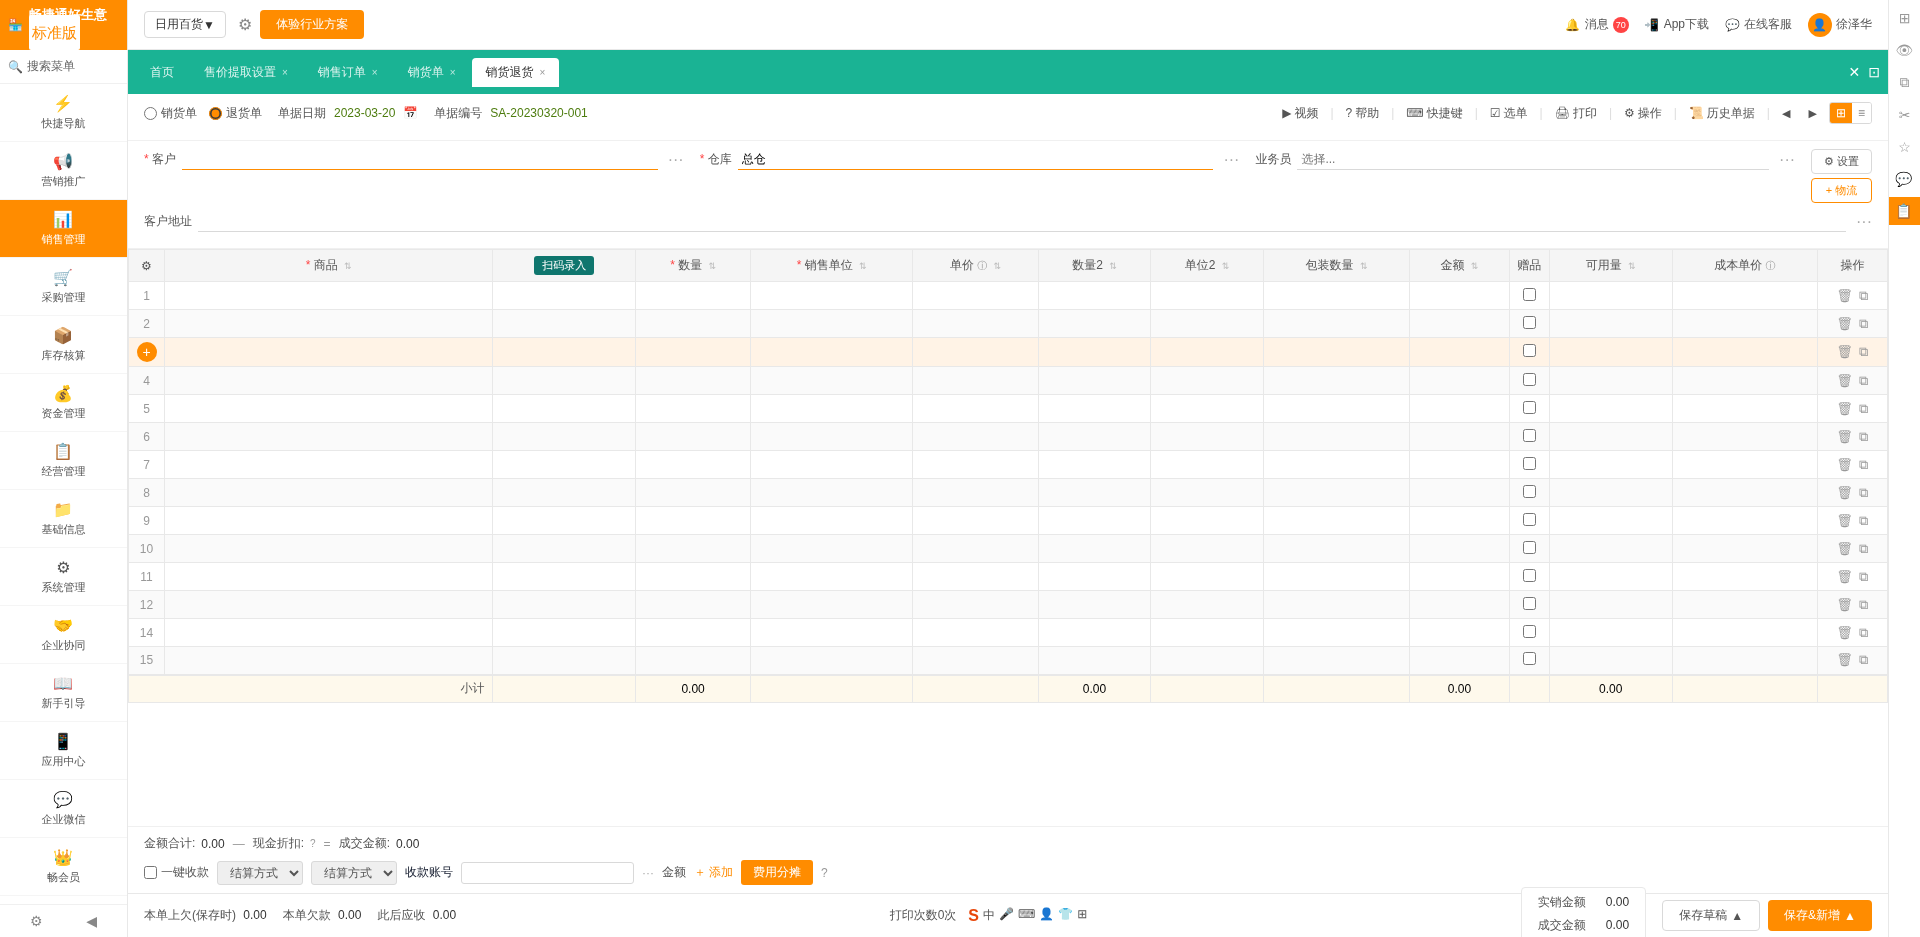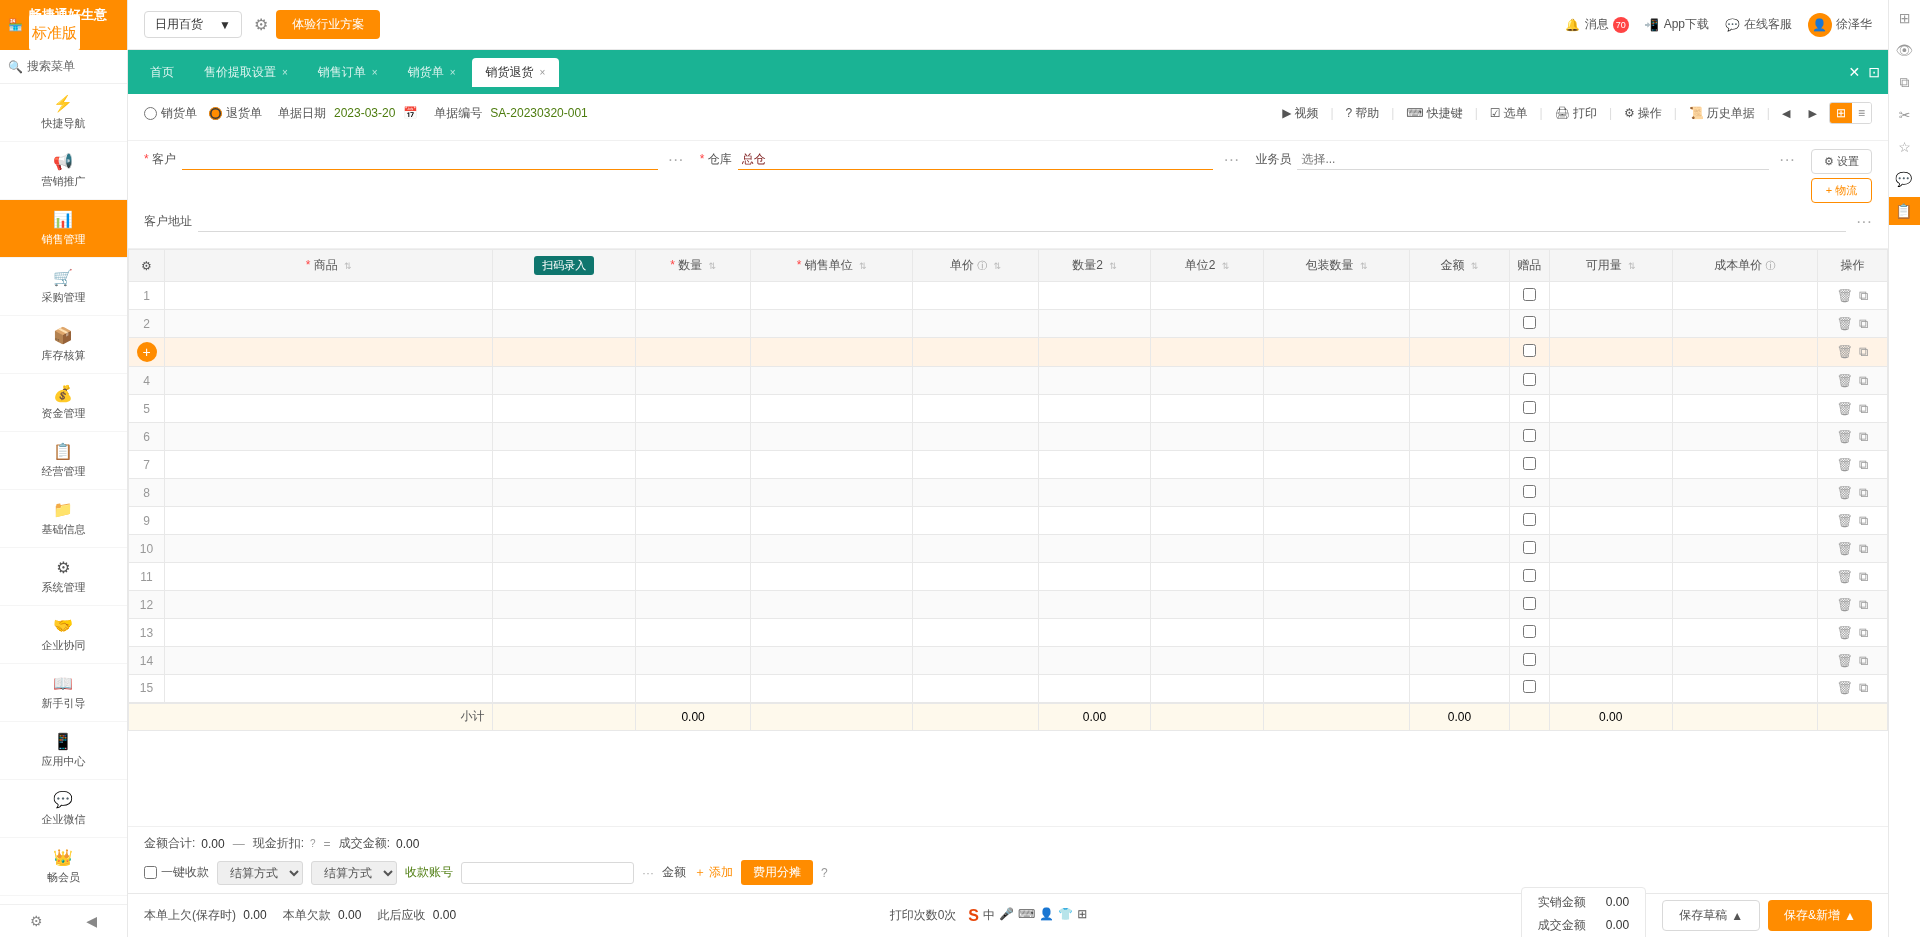--- a/index.html
+++ b/index.html
@@ -19,21 +19,21 @@
     .sidebar-item .label { font-size: 11px; text-align: center; }
     .sidebar-footer { padding: 8px; display: flex; justify-content: space-around; border-top: 1px solid #f0f0f0; }
     .sidebar-footer-btn { color: #888; cursor: pointer; font-size: 14px; }
 
     
     .main { flex: 1; display: flex; flex-direction: column; overflow: hidden; }
 
     
     .topbar { height: 50px; background: #fff; display: flex; align-items: center; justify-content: space-between; padding: 0 16px; border-bottom: 1px solid #e8e8e8; }
     .topbar-left { display: flex; align-items: center; gap: 8px; }
-    .topbar-select { display: flex; align-items: center; gap: 16px; border: 1px solid #d9d9d9; padding: 4px 10px; border-radius: 4px; cursor: pointer; color: #333; }
+    .topbar-select { display: flex; align-items: center; gap: 0; border: 1px solid #d9d9d9; padding: 4px 10px; border-radius: 4px; cursor: pointer; color: #333; }
     .topbar-settings { color: #888; cursor: pointer; font-size: 16px; margin-left: 4px; }
     .topbar-btn { background: #ff8c00; color: #fff; border: none; padding: 6px 16px; border-radius: 4px; cursor: pointer; font-size: 12px; }
     .topbar-right { display: flex; align-items: center; gap: 16px; color: #555; }
     .topbar-right-item { display: flex; align-items: center; gap: 4px; cursor: pointer; }
     .badge { background: #ff4444; color: #fff; border-radius: 50%; width: 16px; height: 16px; display: flex; align-items: center; justify-content: center; font-size: 9px; }
     .avatar { width: 24px; height: 24px; border-radius: 50%; background: #ff8c00; color: #fff; display: flex; align-items: center; justify-content: center; font-size: 10px; }
 
     
     .tabbar { background: #1ab394; display: flex; align-items: center; padding: 0 8px; height: 44px; gap: 2px; }
     .tab { padding: 6px 14px; color: rgba(255,255,255,0.85); cursor: pointer; border-radius: 4px 4px 0 0; display: flex; align-items: center; gap: 6px; font-size: 12px; white-space: nowrap; }
@@ -62,21 +62,21 @@
     .view-toggle { display: flex; border: 1px solid #d9d9d9; border-radius: 3px; overflow: hidden; }
     .view-toggle-btn { padding: 3px 6px; cursor: pointer; color: #888; background: #fff; }
     .view-toggle-btn.active { background: #ff8c00; color: #fff; }
 
     
     .doc-fields { padding: 8px 16px; border-bottom: 1px solid #f0f0f0; }
     .doc-fields-row { display: flex; gap: 16px; align-items: flex-start; margin-bottom: 8px; }
     .field-group { display: flex; align-items: center; gap: 6px; flex: 1; }
     .field-label { color: #555; white-space: nowrap; }
     .field-label.required::before { content: '* '; color: #ff4444; }
-    .field-input { flex: 1; border: none; border-bottom: 1px solid #ff8c00; padding: 3px 4px; color: #7f1d1d; outline: none; min-width: 120px; }
+    .field-input { flex: 1; border: none; border-bottom: 1px solid #ff8c00; padding: 3px 4px; color: #000000; outline: none; min-width: 120px; }
     .field-input-plain { flex: 1; border: none; border-bottom: 1px solid #d9d9d9; padding: 3px 4px; color: #333; outline: none; min-width: 120px; }
     .field-dots { color: #aaa; cursor: pointer; font-size: 16px; margin-left: 4px; }
     .action-btns { display: flex; flex-direction: column; gap: 4px; margin-left: auto; }
     .action-btn { padding: 4px 12px; border-radius: 4px; cursor: pointer; font-size: 11px; border: 1px solid; white-space: nowrap; }
     .action-btn-settings { border-color: #d9d9d9; color: #555; background: #fff; }
     .action-btn-logistics { border-color: #ff8c00; color: #ff8c00; background: #fff; }
 
     
     .table-container { flex: 1; overflow: auto; }
     table { width: 100%; border-collapse: collapse; }
@@ -687,41 +687,20 @@
                 <td></td>
                 <td></td>
                 <td class="action-cell">
                   <div class="action-icons">
                     <span class="action-icon">🗑</span>
                     <span class="action-icon">⧉</span>
                   </div>
                 </td>
               </tr>
             <tr>
-                <td class="row-num">13</td>
-                <td></td>
-                <td></td>
-                <td></td>
-                <td></td>
-                <td></td>
-                <td></td>
-                <td></td>
-                <td></td>
-                <td></td>
-                <td class="checkbox-cell"><input type="checkbox" style=""></td>
-                <td></td>
-                <td></td>
-                <td class="action-cell">
-                  <div class="action-icons">
-                    <span class="action-icon">🗑</span>
-                    <span class="action-icon">⧉</span>
-                  </div>
-                </td>
-              </tr>
-            <tr>
                 <td class="row-num">14</td>
                 <td></td>
                 <td></td>
                 <td></td>
                 <td></td>
                 <td></td>
                 <td></td>
                 <td></td>
                 <td></td>
                 <td></td>
@@ -797,21 +776,21 @@
           <label class="footer-checkbox">
             <input type="checkbox" style="">
             <span>一键收款</span>
           </label>
           <select class="footer-select">
             <option>结算方式</option>
           </select>
           <select class="footer-select">
             <option>结算方式</option>
           </select>
-          <span style="color:#4d7c0f;">收款账号</span>
+          <span style="color:#0f172a;">收款账号</span>
           <input class="footer-input-sm" type="text" style="">
           <span class="footer-dots">···</span>
           <span style="color:#555;">金额</span>
           <button class="footer-add-btn">
             <span>＋</span>
             <span>添加</span>
           </button>
           <button class="footer-split-btn">费用分摊</button>
           <span class="footer-help">?</span>
         </div>

